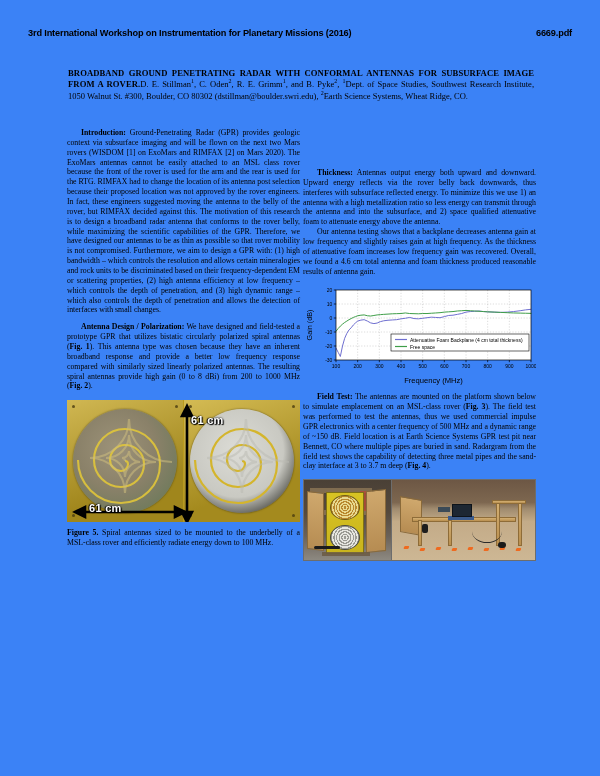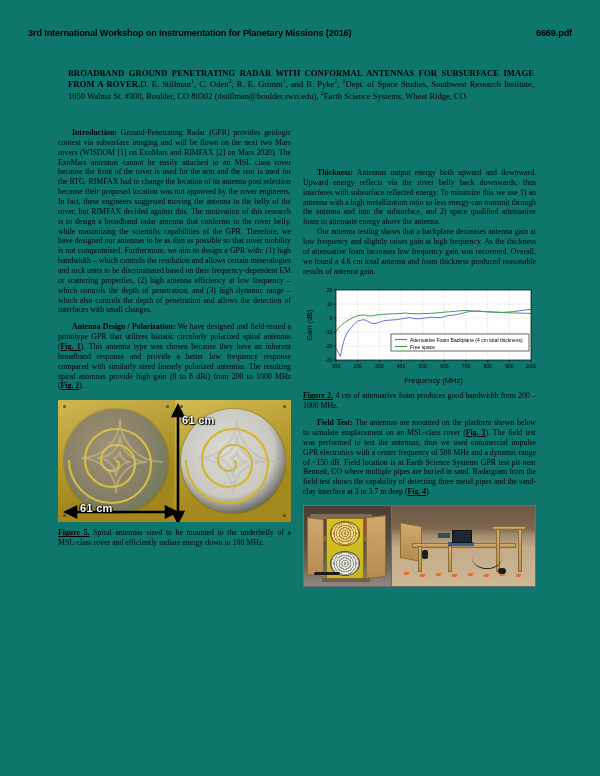--- a/index.html
+++ b/index.html
@@ -13,21 +13,21 @@
     font-family: "Liberation Serif", serif;
     color: #000;
     position: relative;
     overflow: hidden;
   }
   .page {
     position: absolute;
     left: 0; top: 0;
     width: 600px;
     height: 776px;
-    background: #0f766e;
+    background: #3b82f6;
   }
   
   .runhead {
     position: absolute;
     left: 28px;
     top: 28px;
     width: 544px;
     display: flex;
     justify-content: space-between;
     align-items: baseline;
@@ -60,26 +60,26 @@
   
   .col {
     position: absolute;
     top: 128px;
     width: 233px;
     font-size: 7.8px;
     line-height: 1.265;
     text-align: justify;
     hyphens: manual;
   }
-  .col-left  { left: 58px; }
+  .col-left  { left: 67px; }
   .col-right { left: 303px; margin-top: 40px; }
 
   p { margin: 0; text-indent: 14px; }
   .lead { font-weight: bold; }
-  .bd { font-weight: bold; text-decoration: underline; }
+  .bd { font-weight: bold; }
 
   
   .figcap {
     font-size: 7.8px;
     line-height: 1.265;
     text-align: justify;
     text-indent: 0;
     margin-top: 6px;
   }
   .figcap .bd { font-weight: bold; }
@@ -416,21 +416,20 @@
           <text x="130.5" y="100.5" text-anchor="middle" font-family="&quot;Liberation Sans&quot;, sans-serif" font-size="7.6" fill="#000">Frequency (MHz)</text>
           <text x="9" y="43" text-anchor="middle" font-family="&quot;Liberation Sans&quot;, sans-serif" font-size="7.2" fill="#000" transform="rotate(-90 9 43)">Gain (dB)</text>
           <rect x="88" y="52" width="138" height="17" fill="#fff" stroke="#000" stroke-width="0.6"></rect>
           <line x1="92" y1="57.5" x2="104" y2="57.5" stroke="#6f6fd0" stroke-width="1.2"></line>
           <text x="107" y="59.5" font-family="&quot;Liberation Sans&quot;, sans-serif" font-size="5" fill="#000">Attenuative Foam Backplane (4 cm total thickness)</text>
           <line x1="92" y1="64.5" x2="104" y2="64.5" stroke="#3f9e49" stroke-width="1.2"></line>
           <text x="107" y="66.5" font-family="&quot;Liberation Sans&quot;, sans-serif" font-size="5" fill="#000">Free space</text>
         </svg>
     </figure>
 
-    <p class="figcap"><span class="bd">Figure 2.</span><span> 4 cm of attenuative foam produces good bandwidth from 200 – 1000 MHz.</span></p>
 
     <p style="margin-top:7px"><span class="lead">Field Test:</span><span> The antennas are mounted on the platform shown below to simulate emplacement on an MSL-class rover (</span><span class="bd">Fig. 3</span><span>). The field test was performed to test the antennas, thus we used commercial impulse GPR electronics with a center frequency of 500 MHz and a dynamic range of ~150 dB. Field location is at Earth Science Systems GPR test pit near Bennett, CO where multiple pipes are buried in sand. Radargram from the field test shows the capability of detecting three metal pipes and the sand-clay interface at 3 to 3.7 m deep (</span><span class="bd">Fig. 4</span><span>).</span></p>
 
     <figure class="fig3-wrap">
       <div class="f3-pane f3-left">
         <div class="indoor-bg"></div>
         <div class="shelf" style="left:6px;top:8px;width:62px;height:5px;background:#8a7355"></div>
         <div class="shelf" style="left:6px;top:30px;width:62px;height:5px;background:#8a7355"></div>
         <div class="shelf" style="left:10px;top:13px;width:9px;height:15px;background:#9fb3c4"></div>
         <div class="shelf" style="left:56px;top:11px;width:8px;height:20px;background:#b04b3a"></div>

